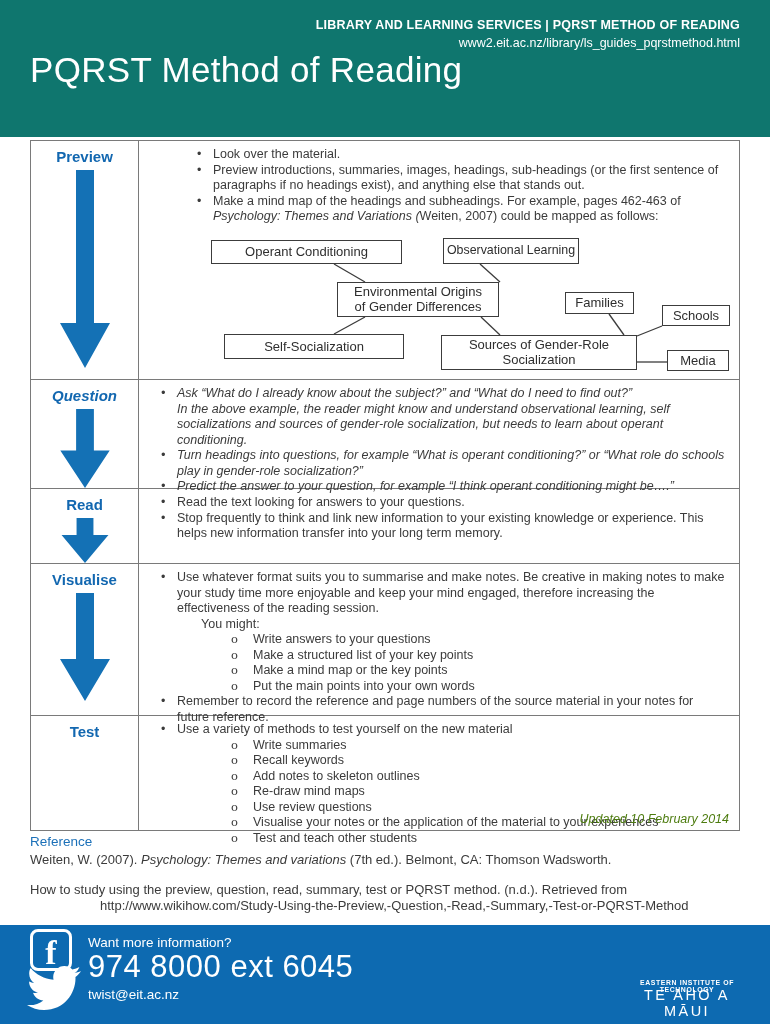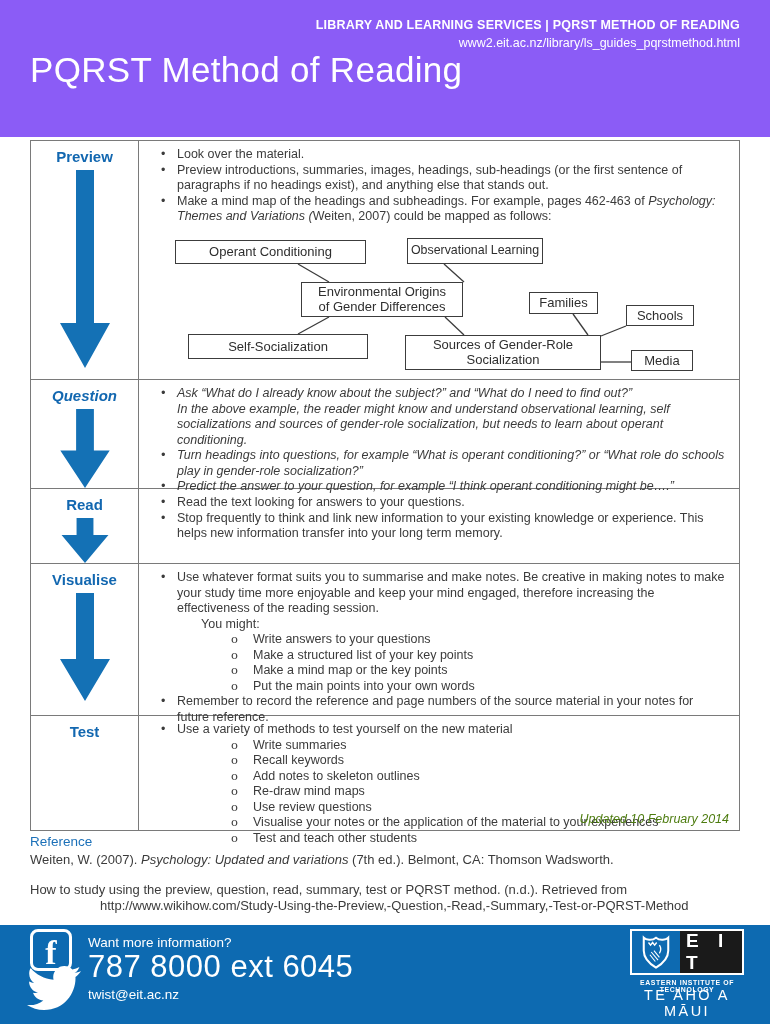--- a/index.html
+++ b/index.html
@@ -5,33 +5,33 @@
   * { margin:0; padding:0; box-sizing:border-box; }
   html,body { background:#e8e8e8; }
   .page {
     position:relative; width:770px; height:1024px; margin:0 auto;
     background:#ffffff; overflow:hidden;
     font-family:"Liberation Sans", sans-serif; color:#3b3b3b;
   }
   
   .hdr {
     position:absolute; top:0; left:0; width:770px; height:137px;
-    background:#8b5cf6; color:#ffffff; padding:18px 30px 10px 30px;
+    background:#0f766e; color:#ffffff; padding:18px 30px 10px 30px;
   }
   .hdr .crumb { text-align:right; font-size:12.5px; font-weight:600; letter-spacing:0.2px; }
   .hdr .url   { text-align:right; font-size:12.5px; font-weight:400; margin-top:4px; }
   .hdr .title { font-size:35px; font-weight:400; letter-spacing:0.3px; }
 
   
   .tbl {
     position:absolute; left:30px; top:140px; width:710px;
     border:1px solid #7a7a7a;
   }
   .trow { display:flex; border-top:1px solid #7a7a7a; }
-  .trow:first-child { border-top:none; }
+  .trow:first-child { border-top:none;gap:36px; }
   .lcell {
     width:108px; flex:0 0 108px; border-right:1px solid #7a7a7a;
     display:flex; flex-direction:column; align-items:center; padding-top:7px;
   }
   .lcell .lbl { color:#1267b0; font-weight:700; font-size:15px; }
   .lcell svg { margin-top:5px; }
   .rcell { flex:1; padding:6px 12px 4px 16px; font-size:12.5px; line-height:15.5px; position:relative; }
   .li { display:flex; }
   .li .m { flex:0 0 22px; text-align:left; padding-left:6px; }
   .li .t { flex:1; }
@@ -261,47 +261,34 @@
             <span class="m2">o</span>
             <span>Test and teach other students</span>
           </div>
         <div class="updated">Updated 10 February 2014</div>
       </div>
     </div>
   </div>
 
   <div class="refs">
     <div class="bluehead">Reference</div>
-    <div><span>Weiten, W. (2007). </span><i>Psychology: Updated and variations</i><span> (7th ed.). Belmont, CA: Thomson Wadsworth.</span></div>
+    <div><span>Weiten, W. (2007). </span><i>Psychology: Themes and variations</i><span> (7th ed.). Belmont, CA: Thomson Wadsworth.</span></div>
     <div class="gap"></div>
     <div>How to study using the preview, question, read, summary, test or PQRST method. (n.d.). Retrieved from</div>
     <div class="indent">http://www.wikihow.com/Study-Using-the-Preview,-Question,-Read,-Summary,-Test-or-PQRST-Method</div>
   </div>
 
   <div class="ftr">
     <div class="fb">
         <span>f</span>
       </div>
     <svg class="tw" width="68" height="54" viewBox="0 0 24 24">
       <path fill="#ffffff" d="M23.954 4.569c-.885.389-1.83.654-2.825.775 1.014-.611 1.794-1.574 2.163-2.723-.951.555-2.005.959-3.127 1.184-.896-.959-2.173-1.559-3.591-1.559-2.717 0-4.92 2.203-4.92 4.917 0 .39.045.765.127 1.124C7.691 8.094 4.066 6.13 1.64 3.161c-.427.722-.666 1.561-.666 2.475 0 1.71.87 3.213 2.188 4.096-.807-.026-1.566-.248-2.228-.616v.061c0 2.385 1.693 4.374 3.946 4.827-.413.111-.849.171-1.296.171-.314 0-.615-.03-.916-.086.631 1.953 2.445 3.377 4.604 3.417-1.68 1.319-3.809 2.105-6.102 2.105-.39 0-.779-.023-1.17-.067 2.189 1.394 4.768 2.209 7.557 2.209 9.054 0 14-7.503 14-14 0-.21-.005-.42-.014-.63.961-.689 1.8-1.56 2.46-2.548z"></path>
     </svg>
     <div class="want">Want more information?</div>
-    <div class="phone">787 8000 ext 6045</div>
+    <div class="phone">974 8000 ext 6045</div>
     <div class="email">twist@eit.ac.nz</div>
 
-    <div class="eitbox">
-      <div class="shieldhalf">
-        <svg width="34" height="38" viewBox="0 0 50 52">
-          <path d="M25 5 C19 10 10 8 7 5 L7 24 C7 36 17 44 25 49 C33 44 43 36 43 24 L43 5 C40 8 31 10 25 5 Z" fill="none" stroke="#ffffff" stroke-width="3"></path>
-          <path d="M14 12 l3 4 3-4 3 4 3-4" fill="none" stroke="#ffffff" stroke-width="2"></path>
-          <path d="M30 16 q4 6 0 12" fill="none" stroke="#ffffff" stroke-width="2"></path>
-          <path d="M18 26 l10 12 M22 24 l8 10 M16 30 l8 10" stroke="#ffffff" stroke-width="1.6"></path>
-        </svg>
-      </div>
-      <div class="blackhalf">
-          <span>E I T</span>
-        </div>
-    </div>
     <div class="tag1">EASTERN INSTITUTE OF TECHNOLOGY</div>
     <div class="tag2">TE AHO A MĀUI</div>
   </div>
 
 </div>
 
 </body></html>

